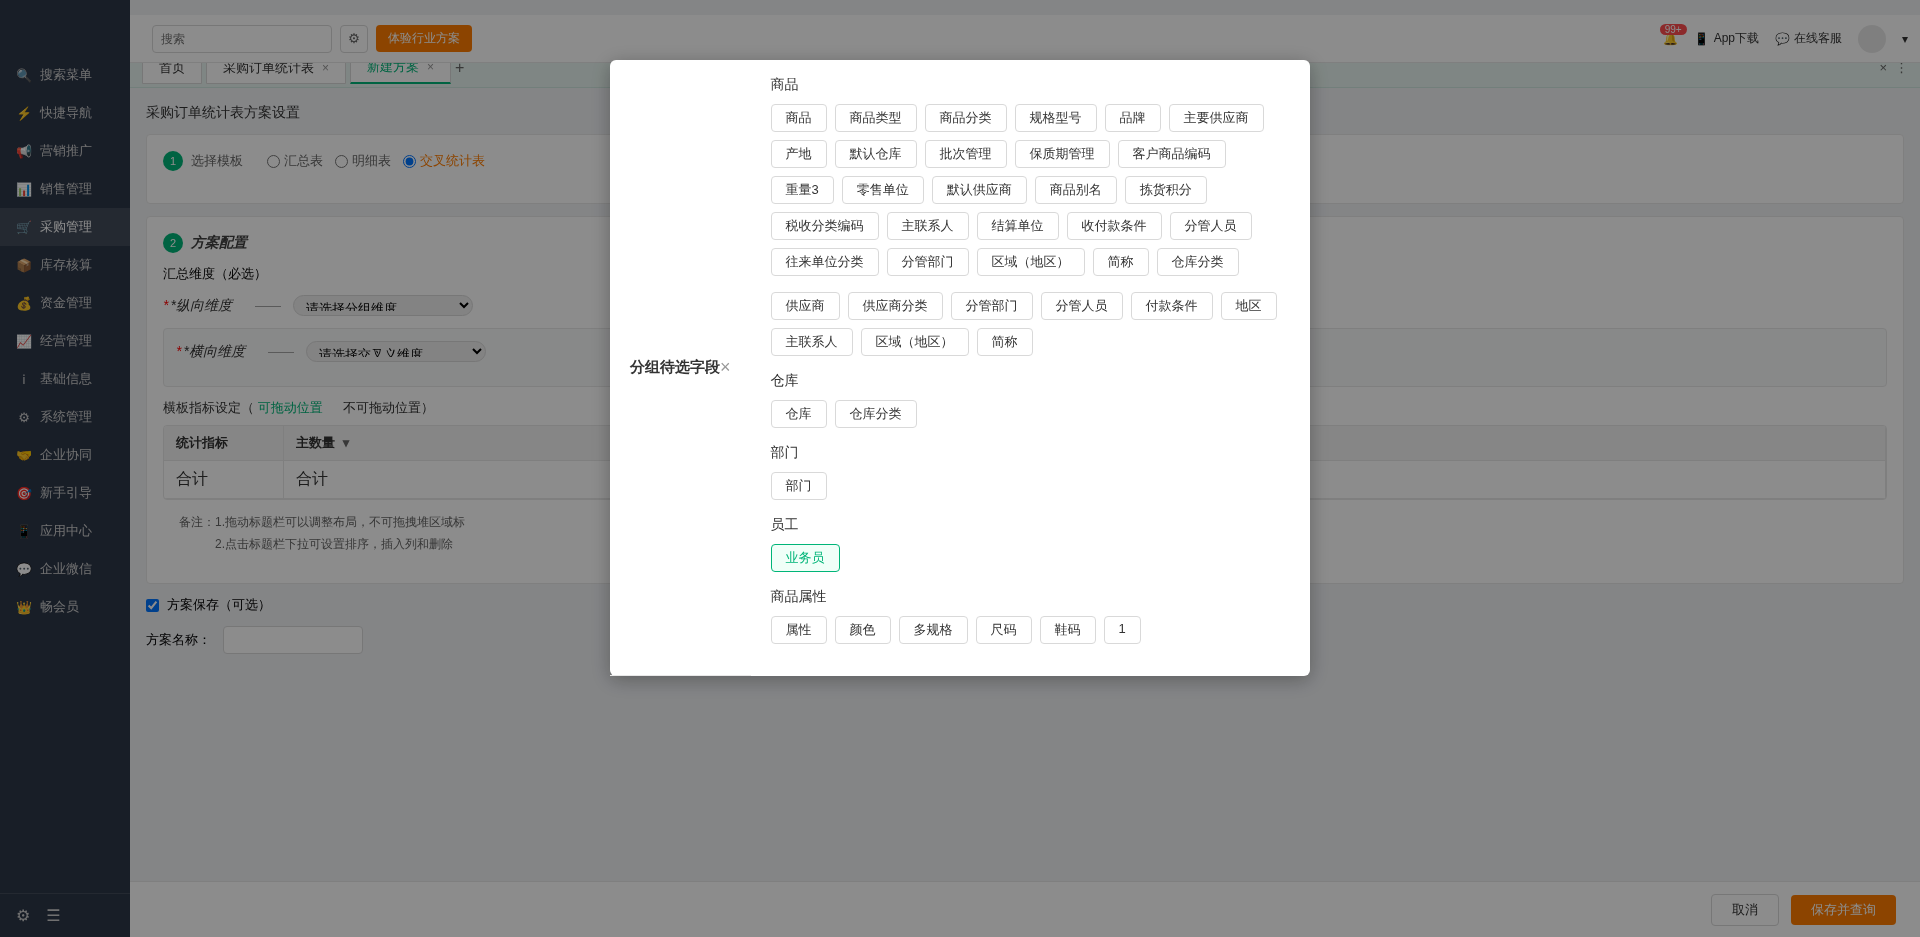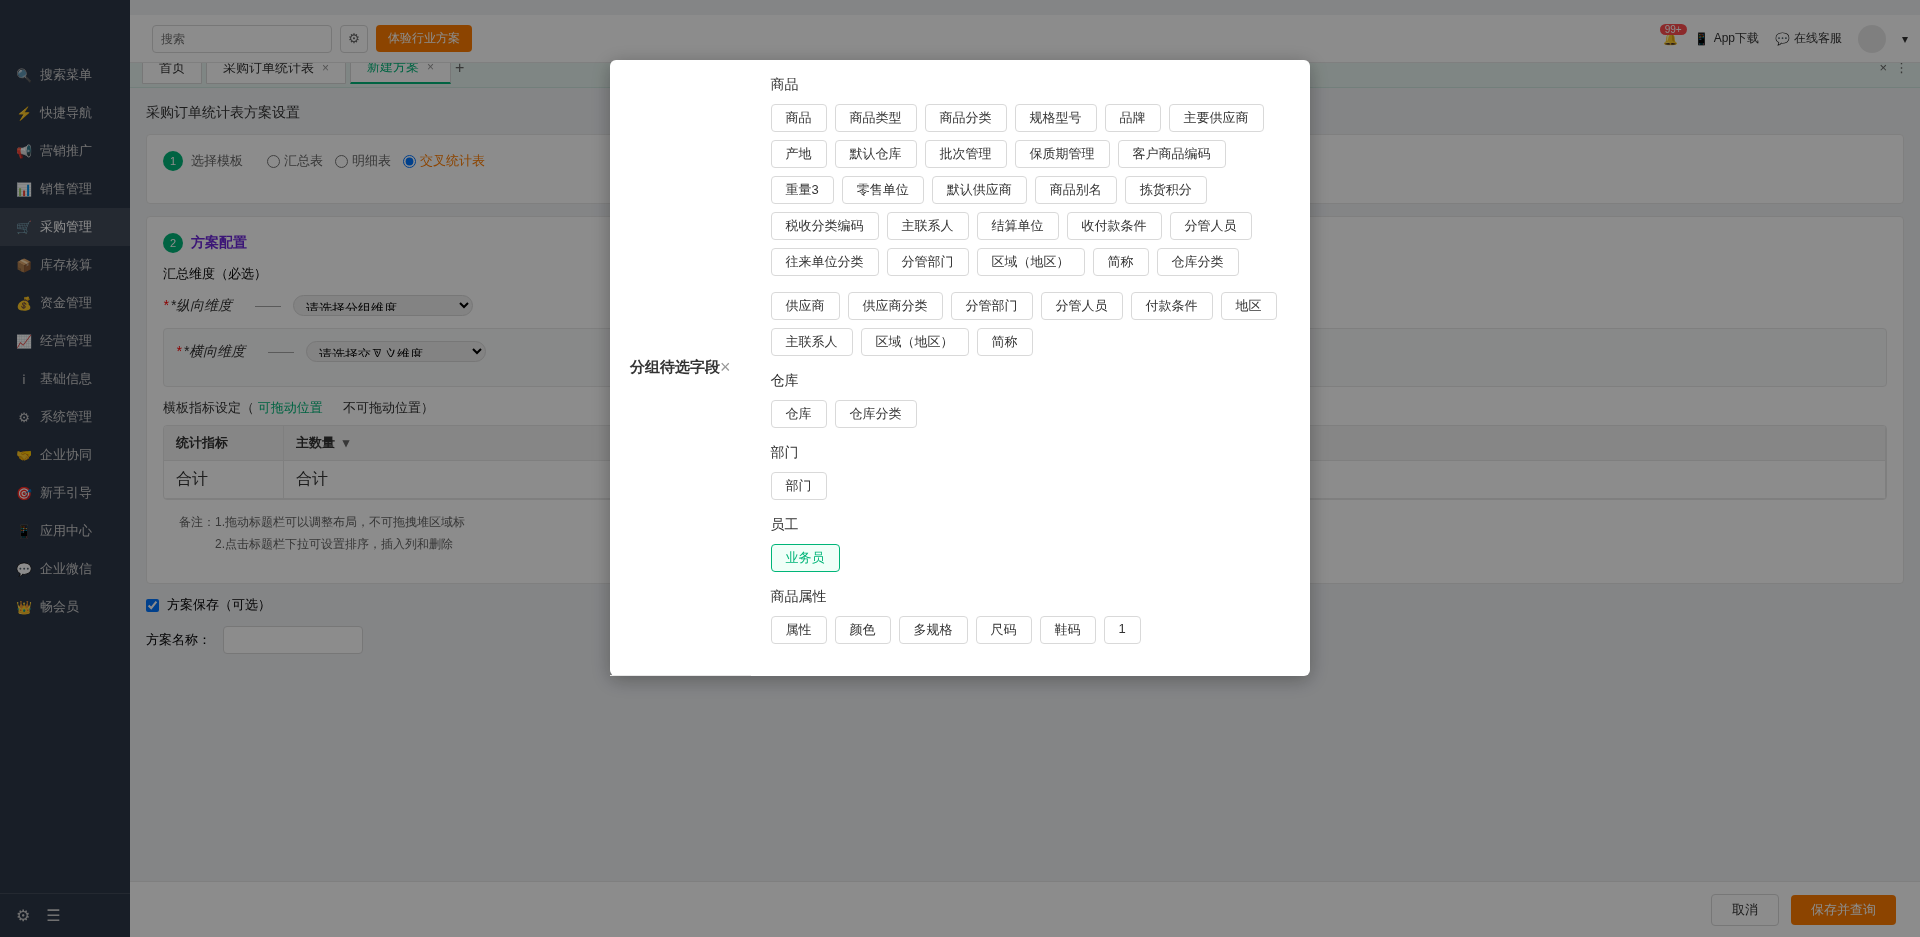--- a/index.html
+++ b/index.html
@@ -199,21 +199,21 @@
       margin-bottom: 12px;
     }
     .section-num {
       width: 20px; height: 20px;
       background: #00b578;
       color: white;
       border-radius: 50%;
       display: flex; align-items: center; justify-content: center;
       font-size: 11px;
     }
-    .section-title { font-size: 14px; font-weight: bold; color: #6d28d9; }
+    .section-title { font-size: 14px; font-weight: bold; color: #404040; font-style: italic; }
 
     
     .form-row {
       display: flex; align-items: center; gap: 12px;
       margin-bottom: 12px;
     }
     .form-label { font-size: 14px; color: #333; min-width: 80px; font-style: italic; }
     .form-label.required::before { content: '*'; color: red; margin-right: 2px; }
     .form-select {
       border: 1px solid #d9d9d9;

